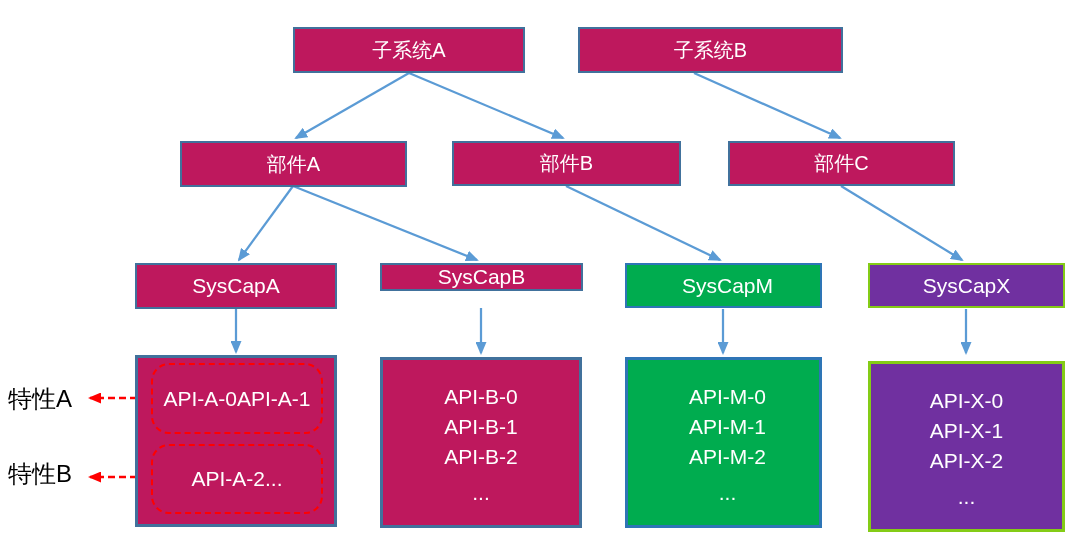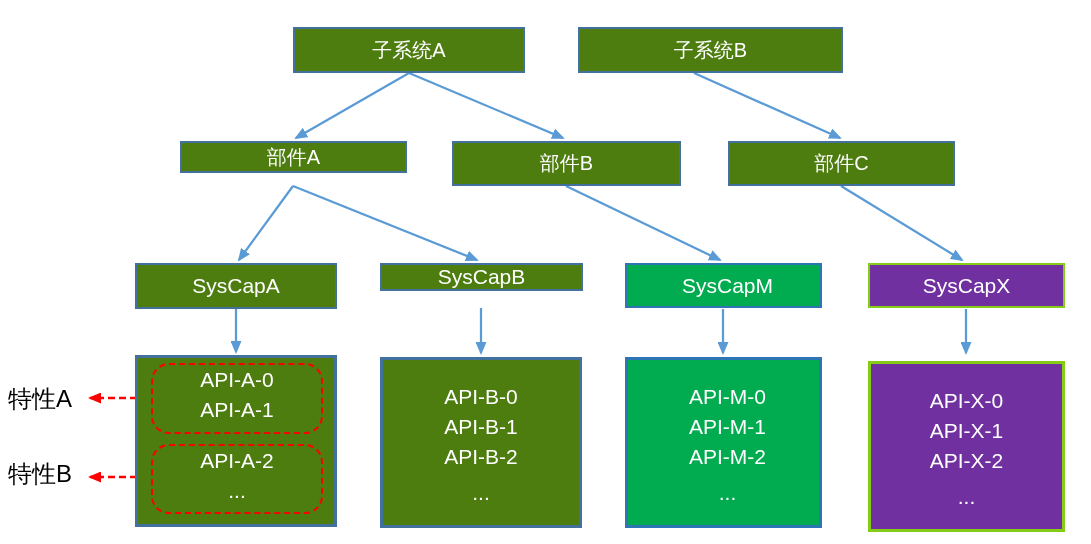--- a/index.html
+++ b/index.html
@@ -1,31 +1,31 @@
 <!DOCTYPE html>
 <html><head>
 <meta charset="utf-8">
 <style>
   html,body{margin:0;padding:0;background:#ffffff;}
   body{font-family:"Liberation Sans",sans-serif;}
   .canvas{position:relative;width:1091px;height:544px;background:#ffffff;overflow:hidden;}
   .arrows{position:absolute;left:0;top:0;width:1091px;height:544px;pointer-events:none;}
   .node{position:absolute;box-sizing:border-box;display:flex;align-items:center;justify-content:center;
         color:#ffffff;text-align:center;}
-  .blue{background:#4d7c0f;border:2px solid #41719C;}
+  .blue{background:#be185d;border:2px solid #41719C;}
   .green{background:#00AC4F;border:2px solid #2E75B6;padding-left:8px;}
   .purple{background:#7030A0;border:2px solid #84cc16;}
   .lvl12{font-size:20px;}
   .lvl3{font-size:21px;}
   .apibox{flex-direction:column;justify-content:flex-start;font-size:21px;line-height:30px;}
   .apibox.b4{border-width:3px;}
   .apistack{display:flex;flex-direction:column;align-items:center;padding-top:22px;}
   .apistack .dots{margin-top:6px;}
   .fgroup{position:absolute;left:13px;width:172px;box-sizing:border-box;border:2.5px dashed #FF0000;
-          border-radius:18px;display:flex;flex-direction:column;align-items:center;
+          border-radius:18px;display:flex;flex-direction:row;align-items:center;justify-content:center;
           font-size:21px;line-height:30px;color:#ffffff;}
   .feature-label{position:absolute;color:#000000;font-size:24px;}
 </style>
 </head>
 <body>
 
 <div class="canvas">
 
   <svg class="arrows" viewBox="0 0 1091 544">
     <defs>
@@ -55,21 +55,21 @@
     <line x1="148" y1="477" x2="90" y2="477" stroke="#FF0000" stroke-width="2.5" stroke-dasharray="7,4" marker-end="url(#mred)"></line>
   </svg>
 
   <div class="node blue lvl12" style="left:293px;top:27px;width:232px;height:46px">
     <span>子系统A</span>
   </div>
   <div class="node blue lvl12" style="left:578px;top:27px;width:265px;height:46px">
     <span>子系统B</span>
   </div>
 
-  <div class="node blue lvl12" style="left:180px;top:141px;width:227px;height:32px">
+  <div class="node blue lvl12" style="left:180px;top:141px;width:227px;height:46px">
     <span>部件A</span>
   </div>
   <div class="node blue lvl12" style="left:452px;top:141px;width:229px;height:45px">
     <span>部件B</span>
   </div>
   <div class="node blue lvl12" style="left:728px;top:141px;width:227px;height:45px">
     <span>部件C</span>
   </div>
 
   <div class="node blue lvl3" style="left:135px;top:263px;width:202px;height:46px">

